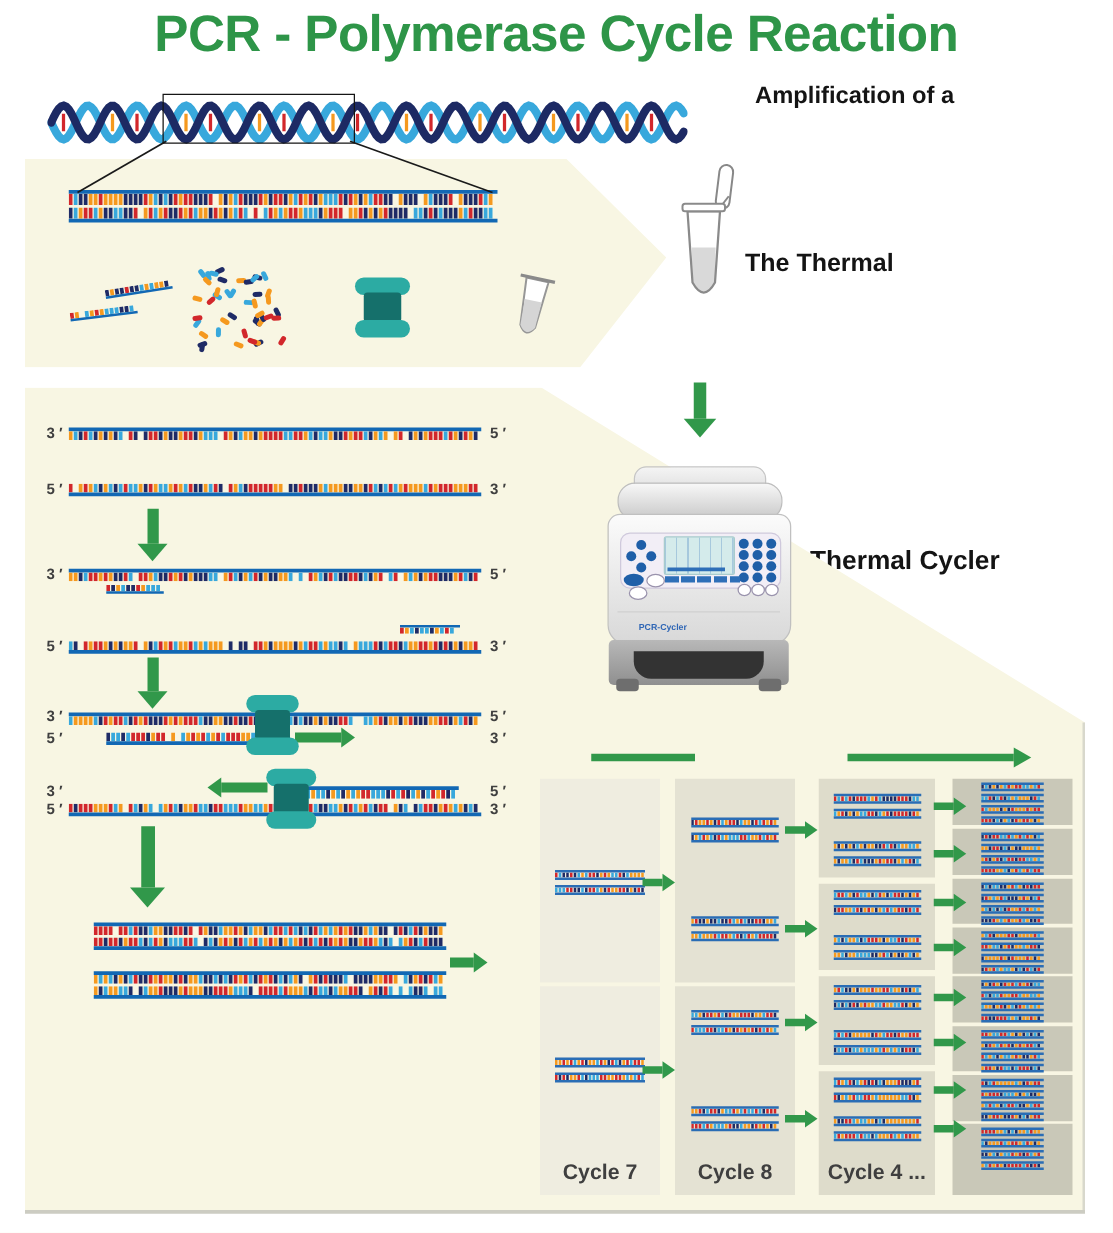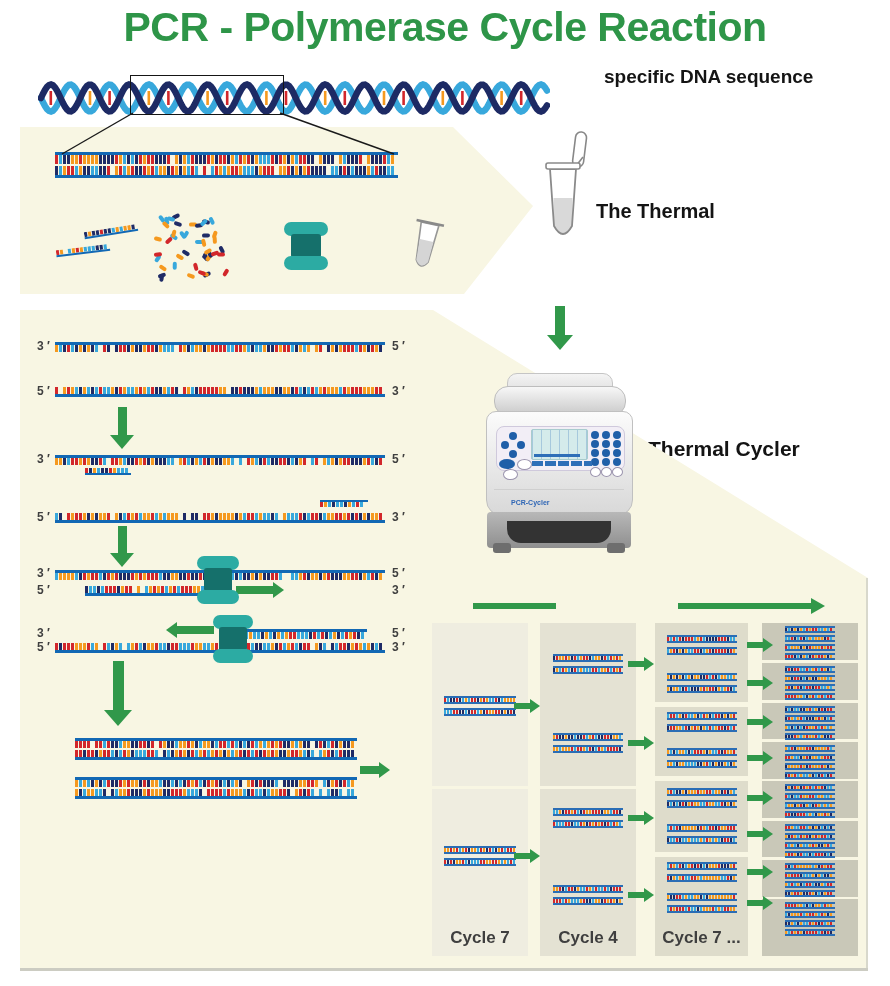--- a/index.html
+++ b/index.html
@@ -109,21 +109,21 @@
       <line x1="483.20000000000005" x2="483.20000000000005" y1="13" y2="27" stroke="#D2272B" stroke-width="2.6"></line>
       <line x1="502.80000000000007" x2="502.80000000000007" y1="13" y2="27" stroke="#ffffff" stroke-width="2.6"></line>
     </svg>
   <div class="abs zoom-rect"></div>
   <svg class="abs overlay" width="890" height="240">
     <line x1="133" y1="113" x2="62" y2="154" stroke="#1a1a1a" stroke-width="1.4"></line>
     <line x1="280" y1="113" x2="394" y2="154" stroke="#1a1a1a" stroke-width="1.4"></line>
   </svg>
 
   <div class="abs amp-note">
-    <div>specific DNA sequence</div>
+    <div>Amplification of a</div>
   </div>
 
   <div class="abs reagent-label" style="left:120px;top:133px;width:205px;font-size:16px">DNA Template</div>
   <div class="abs reagent-label" style="left:38px;top:198px;width:110px">DNA primers</div>
   <div class="abs reagent-label" style="left:153px;top:198px;width:80px">dNTPs</div>
   <div class="abs reagent-label" style="left:240px;top:198px;width:135px">DNA polymerase</div>
   <div class="abs reagent-label" style="left:376px;top:198px;width:120px">Buffer solution</div>
 
   <div class="abs dntp-box" id="dntps">
       <i style="left:61.440287144854665px;top:20.452273838222027px;transform:rotate(110.09021834470332deg);background:#F5991F"></i>
@@ -639,21 +639,21 @@
           <i style="width:2px;height:4px;background:#1F2B66;margin-right:1px"></i>
           <i style="width:2px;height:4px;background:#D2272B;margin-right:1px"></i>
           <i style="width:2px;height:4px;background:#F5991F;margin-right:1px"></i>
           <i style="width:2px;height:4px;background:#D2272B;margin-right:1px"></i>
           <i style="width:2px;height:4px;background:#F5991F;margin-right:1px"></i>
           <i style="width:2px;height:4px;background:#1F2B66;margin-right:1px"></i>
           <i style="width:2px;height:4px;background:#F5991F;margin-right:1px"></i>
         </div>
         <div class="ln" style="height:2px"></div>
       </div>
-      <div class="abs cycle-label" style="left: 540px; top: 928px; width: 96px; z-index: 3;">Cycle 4</div>
+      <div class="abs cycle-label" style="left: 540px; top: 928px; width: 96px; z-index: 3;">Cycle 8</div>
       <div class="cycle-panel" style="left: 655px; top: 623px; width: 93px; height: 79px; background: rgb(222, 220, 203);"></div>
       <div class="mini-bar" style="left: 666.5px; top: 635px; width: 70px;">
         <div class="ln" style="height:2px"></div>
         <div class="ticks" style="height:4px">
           <i style="width:2px;height:4px;background:#D2272B;margin-right:1px"></i>
           <i style="width:2px;height:4px;background:#38A8DC;margin-right:1px"></i>
           <i style="width:2px;height:4px;background:#D2272B;margin-right:1px"></i>
           <i style="width:2px;height:4px;background:#38A8DC;margin-right:1px"></i>
           <i style="width:2px;height:4px;background:#D2272B;margin-right:1px"></i>
           <i style="width:2px;height:4px;background:#1F2B66;margin-right:1px"></i>
@@ -1108,21 +1108,21 @@
           <i style="width:2px;height:4px;background:#38A8DC;margin-right:1px"></i>
           <i style="width:2px;height:4px;background:#F5991F;margin-right:1px"></i>
           <i style="width:2px;height:4px;background:#38A8DC;margin-right:1px"></i>
           <i style="width:2px;height:4px;background:#D2272B;margin-right:1px"></i>
           <i style="width:2px;height:4px;background:#D2272B;margin-right:1px"></i>
           <i style="width:2px;height:4px;background:#F5991F;margin-right:1px"></i>
           <i style="width:2px;height:4px;background:#F5991F;margin-right:1px"></i>
         </div>
         <div class="ln" style="height:2px"></div>
       </div>
-      <div class="abs cycle-label" style="left: 655px; top: 928px; width: 93px; z-index: 3;">Cycle 7 ...</div>
+      <div class="abs cycle-label" style="left: 655px; top: 928px; width: 93px; z-index: 3;">Cycle 4 ...</div>
       <div class="cycle-panel" style="left: 762px; top: 623px; width: 96px; height: 37px; background: rgb(201, 200, 184);"></div>
       <div class="mini-bar" style="left: 785px; top: 626px; width: 50px;">
         <div class="ln" style="height:2px"></div>
         <div class="ticks" style="height:3px">
           <i style="width:2px;height:3px;background:#1F2B66;margin-right:1px"></i>
           <i style="width:2px;height:3px;background:#38A8DC;margin-right:1px"></i>
           <i style="width:2px;height:3px;background:#1F2B66;margin-right:1px"></i>
           <i style="width:2px;height:3px;background:#F5991F;margin-right:1px"></i>
           <i style="width:2px;height:3px;background:#1F2B66;margin-right:1px"></i>
           <i style="width:2px;height:3px;background:#F5991F;margin-right:1px"></i>

